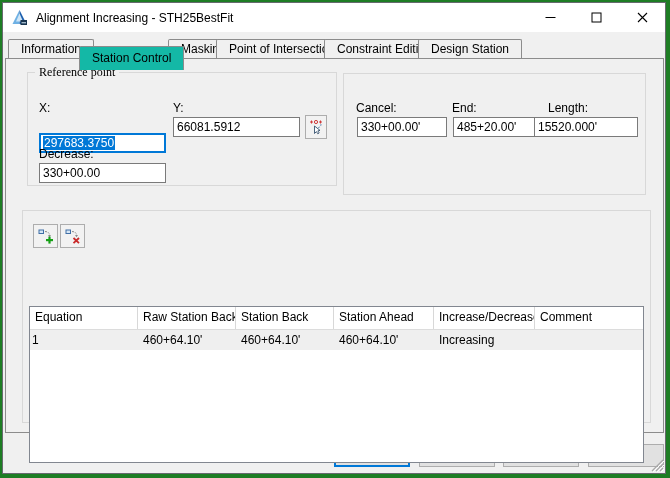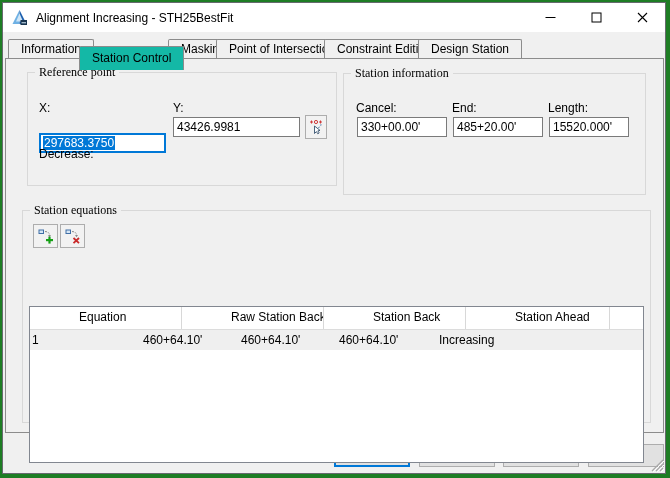--- a/index.html
+++ b/index.html
@@ -53,21 +53,21 @@
     display:flex;align-items:center;justify-content:center;
   }
   
   .eqtable{
     position:absolute;left:23px;top:247px;width:615px;height:157px;
     background:#fff;border:1px solid #828790;box-sizing:border-box;overflow:hidden;
   }
   .thead{display:flex;height:22px;border-bottom:1px solid #dcdcdc;background:#fff;}
   .th{
     box-sizing:border-box;padding:3px 0 0 5px;border-right:1px solid #d8d8d8;
-    white-space:nowrap;overflow:hidden;flex:0 0 auto;margin-left:44px;
+    white-space:nowrap;overflow:hidden;flex:0 0 auto;
   }
   .trow{display:flex;height:20px;background:#efefef;}
   .td{box-sizing:border-box;padding:3px 0 0 5px;white-space:nowrap;overflow:hidden;flex:0 0 auto;}
   .c0{width:108px}.c1{width:98px}.c2{width:98px}.c3{width:100px}.c4{width:101px}.c5{flex:1 1 auto!important}
   
   .btn{
     position:absolute;top:441px;width:76px;height:23px;box-sizing:border-box;
     background:#e1e1e1;border:1px solid #adadad;text-align:center;line-height:20px;
   }
   .btn.default{border:2px solid #0078d7;line-height:18px;}
@@ -113,45 +113,44 @@
     <div class="tab" style="left:412px"><span>Design Station</span></div>
   </div>
 
   <div class="page">
 
     <div class="groupbox" style="left:21px;top:13px;width:310px;height:114px">
       <div class="legend">Reference point</div>
       <div class="fldlabel" style="left:11px;top:28px">X:</div>
       <div class="textbox focused" style="left:11px;top:60px;width:127px"><span class="sel">297683.3750</span></div>
       <div class="fldlabel" style="left:145px;top:28px">Y:</div>
-      <div class="textbox" style="left:145px;top:44px;width:127px"><span>43426.9981</span></div>
+      <div class="textbox" style="left:145px;top:44px;width:127px"><span>66081.5912</span></div>
       <div class="iconbtn" style="left:277px;top:42px;width:22px;height:24px">
         <svg width="16" height="16" viewBox="0 0 16 16">
           <path d="M2,3 L5,3 M3.5,1.5 L3.5,4.5" stroke="#d03a3a" stroke-width="1"></path>
           <circle cx="8" cy="3" r="1.6" fill="none" stroke="#d03a3a" stroke-width="1"></circle>
           <path d="M11,3 L14,3 M12.5,1.5 L12.5,4.5" stroke="#d03a3a" stroke-width="1"></path>
           <path d="M13,5 C13,8 11,8.5 9.5,9" stroke="#6f94bb" stroke-width="1" stroke-dasharray="2,1.2" fill="none"></path>
           <path d="M6.5,7 L6.5,14.5 L8.4,12.6 L9.8,14.8 L11.2,13.9 L9.8,11.9 L12,11.4 Z" fill="#fff" stroke="#35516e" stroke-width="0.9"></path>
         </svg>
       </div>
       <div class="fldlabel" style="left:11px;top:74px">Decrease:</div>
+      <div class="textbox" style="left:11px;top:90px;width:127px"><span>330+00.00</span></div>
     </div>
 
     <div class="groupbox" style="left:337px;top:14px;width:303px;height:122px">
-      <div class="legend">Station information</div>
       <div class="fldlabel" style="left:12px;top:27px">Cancel:</div>
       <div class="textbox" style="left:13px;top:43px;width:90px"><span>330+00.00'</span></div>
       <div class="fldlabel" style="left:108px;top:27px">End:</div>
       <div class="textbox" style="left:109px;top:43px;width:90px"><span>485+20.00'</span></div>
       <div class="fldlabel" style="left:204px;top:27px">Length:</div>
-      <div class="textbox" style="left:205px;top:43px;width:80px"><span>15520.000'</span></div>
+      <div class="textbox" style="left:190px;top:43px;width:104px"><span>15520.000'</span></div>
     </div>
 
     <div class="groupbox" style="left:16px;top:151px;width:629px;height:213px">
-      <div class="legend">Station equations</div>
 
       <div class="iconbtn" style="left:10px;top:13px;width:25px;height:24px">
         <svg width="16" height="16" viewBox="0 0 16 16">
           <rect x="1" y="2" width="4.5" height="3.5" fill="#d6e6f5" stroke="#3f6ea6" stroke-width="1"></rect>
           <path d="M7,3.5 C10,3.5 11.5,5 11.5,7.5" stroke="#8a8a8a" stroke-width="1" stroke-dasharray="1.8,1.2" fill="none"></path>
           <polygon points="10,7 13,7 11.5,9.3" fill="#8a8a8a"></polygon>
           <rect x="8" y="11" width="7" height="2.2" fill="#16a016"></rect>
           <rect x="10.4" y="8.6" width="2.2" height="7" fill="#16a016"></rect>
         </svg>
       </div>

